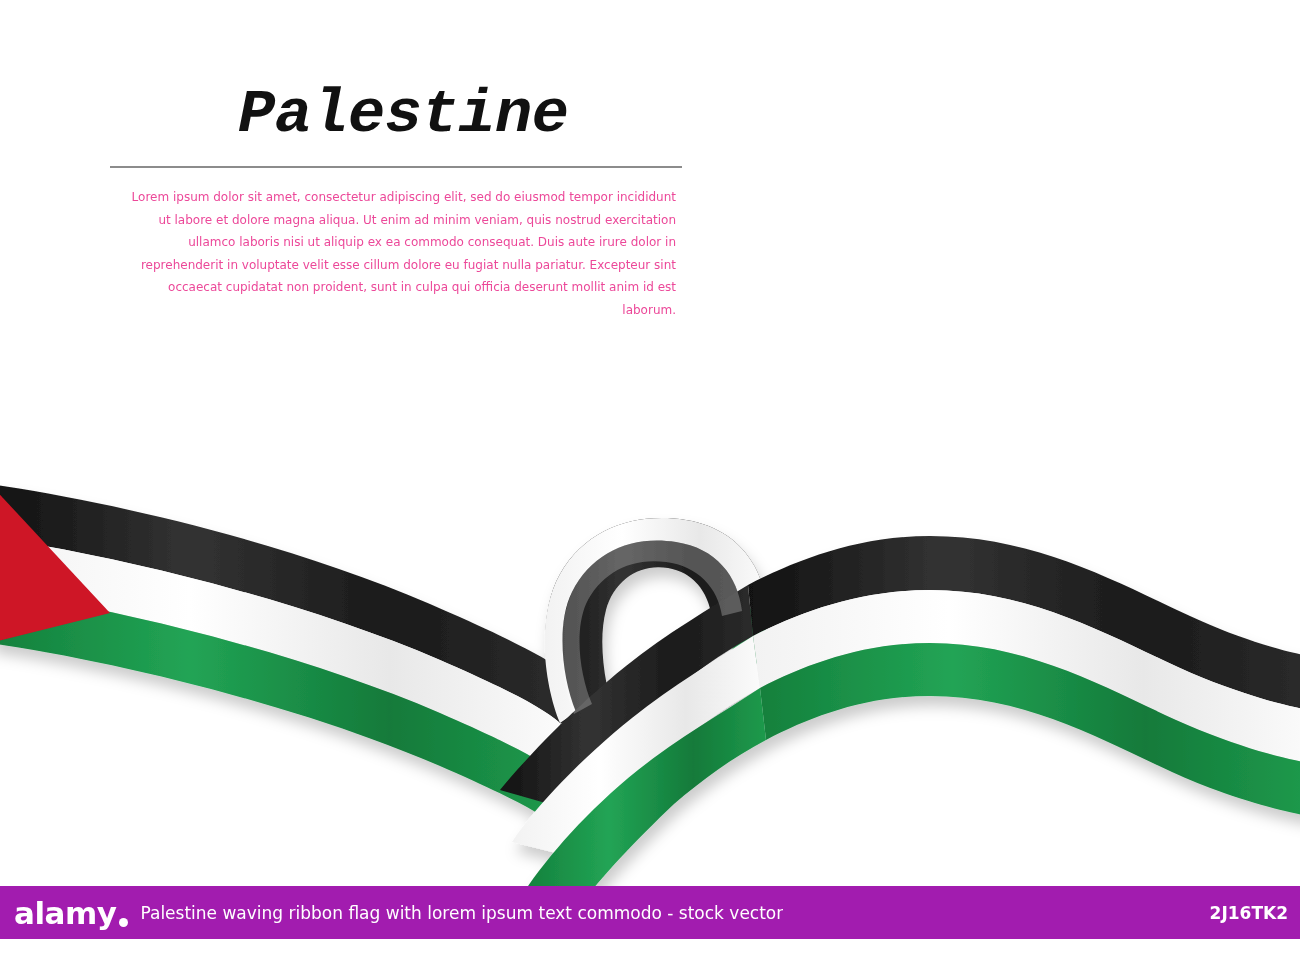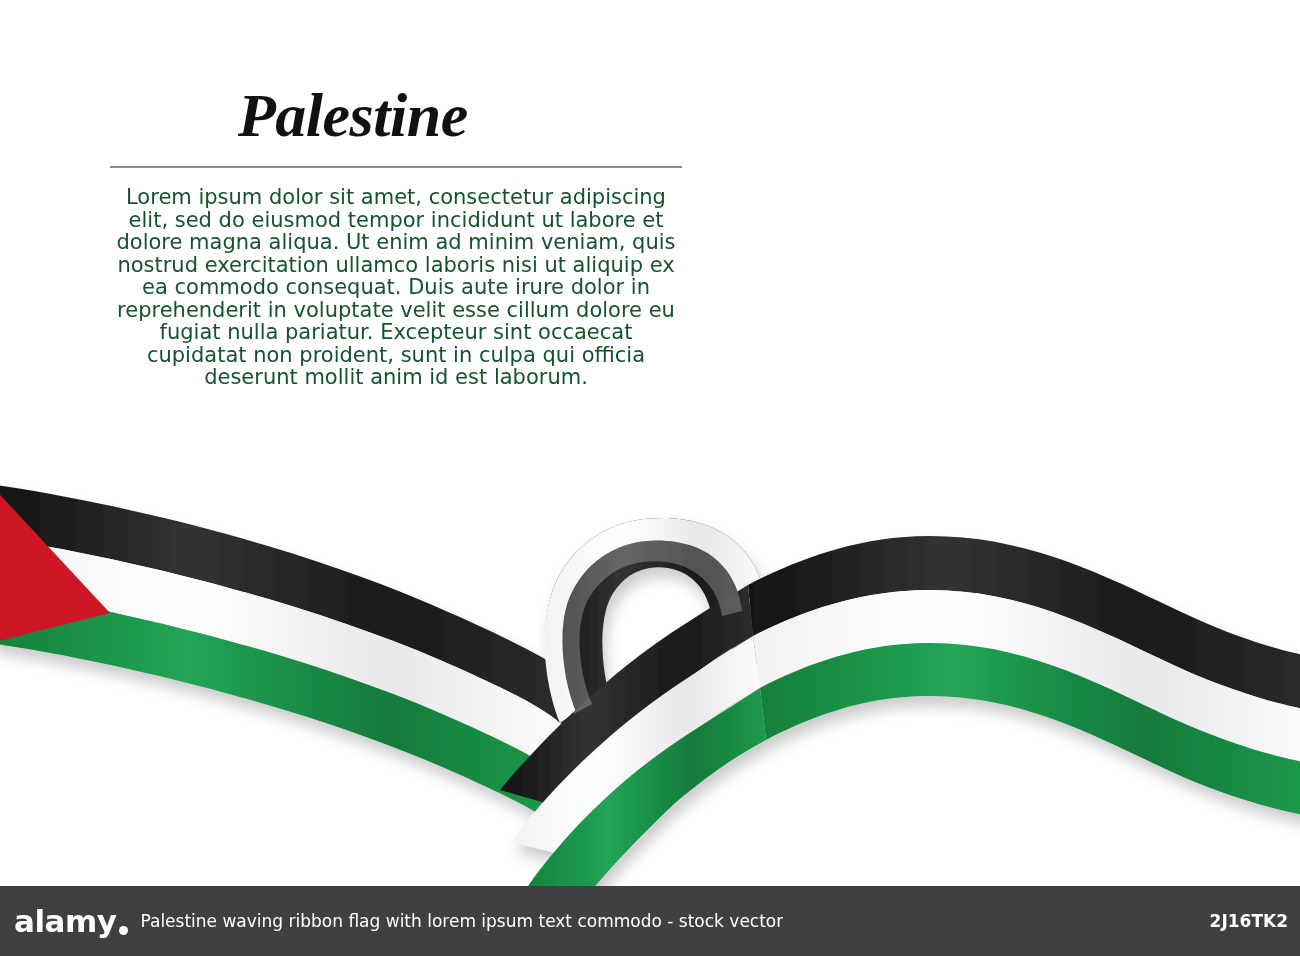--- a/index.html
+++ b/index.html
@@ -27,54 +27,54 @@
   }
 
   
   #text-block {
     position: absolute;
     left: 110px;
     top: 78px;
     width: 572px;
   }
   #country-title {
-    font-family: Liberation Serif, serif;
+    font-family: Liberation Mono, monospace;
     font-style: italic;
     font-weight: bold;
     font-size: 62px;
     line-height: 74px;
     color: #111111;
     margin: 0 0 14px 0;
     letter-spacing: -0.5px;
     padding-left: 128px;
   }
   #title-rule {
     width: 572px;
     height: 2px;
     background: #8c8c8c;
     margin: 0 0 18px 0;
   }
   #body-copy {
     font-family: "DejaVu Sans", sans-serif;
-    font-size: 21px;
+    font-size: 12px;
     line-height: 22.5px;
-    color: #14532d;
-    text-align: center;
+    color: #ec4899;
+    text-align: right;
     margin: 0;
     padding: 0 6px;
   }
 
   
   #watermark-strip {
     position: absolute;
     left: 0;
     top: 886px;
     width: 1300px;
-    height: 70px;
-    background: #404040;
+    height: 53px;
+    background: #a21caf;
     display: flex;
     align-items: center;
     justify-content: space-between;
     box-sizing: border-box;
     padding: 0 12px 0 14px;
   }
   #watermark-left {
     display: flex;
     align-items: center;
     gap: 12px;

